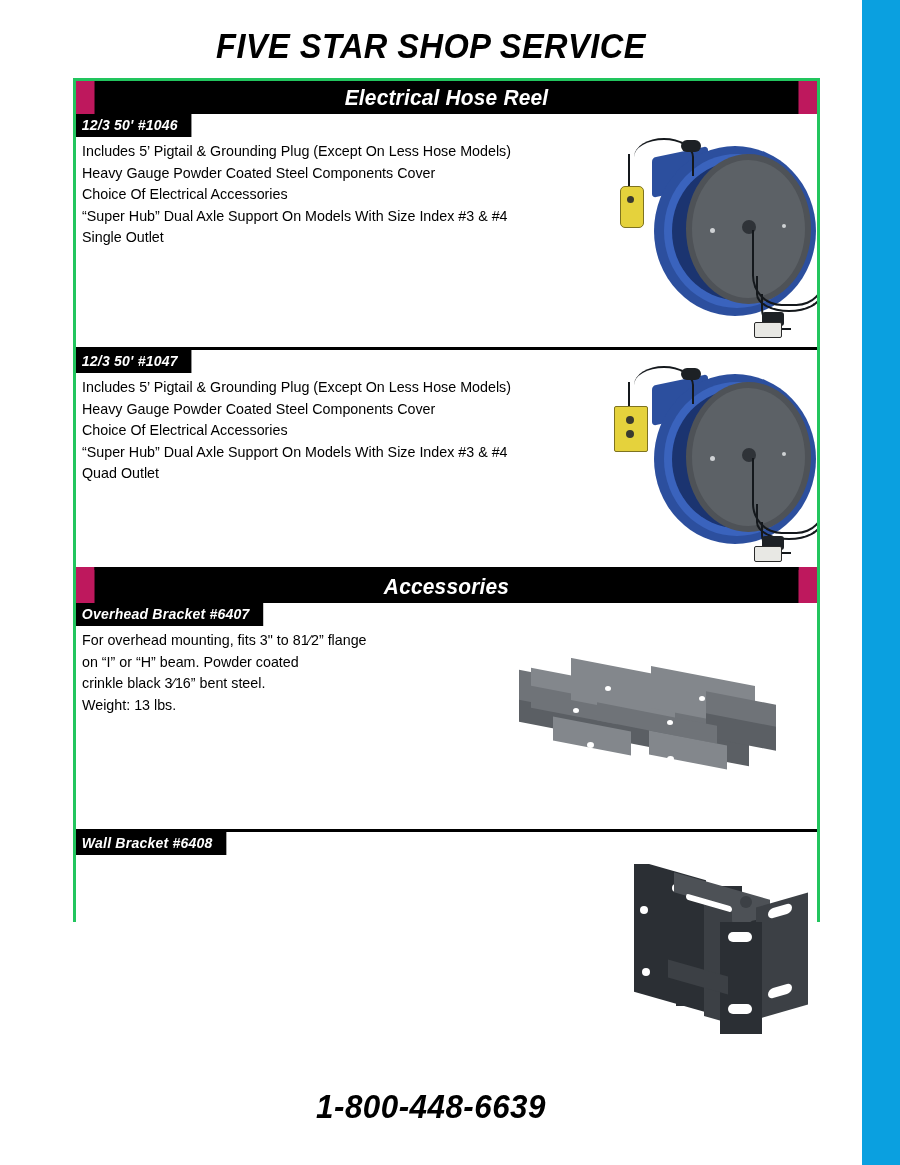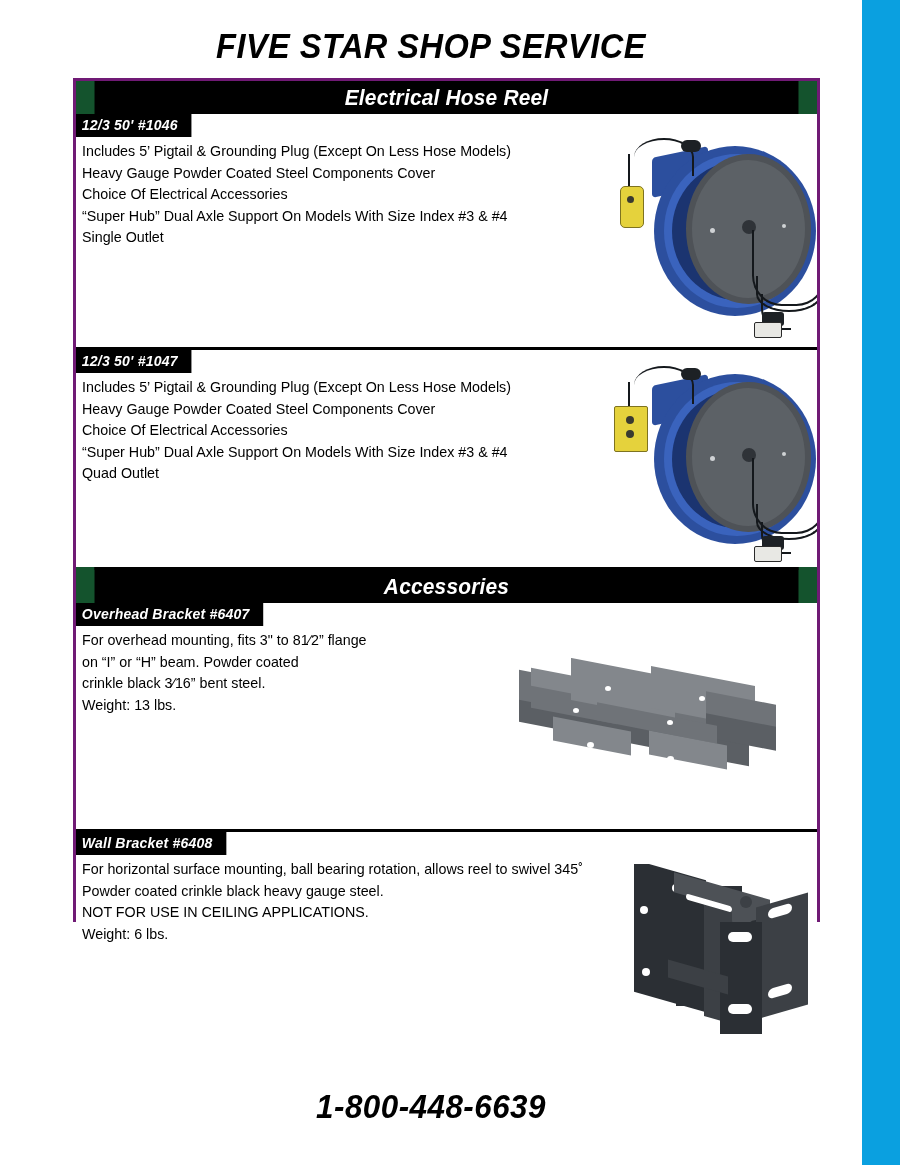--- a/index.html
+++ b/index.html
@@ -47,23 +47,23 @@
     transform: scaleX(0.93);
   }
 
   
   .frame {
     position: absolute;
     left: 73px;
     top: 78px;
     width: 747px;
     height: 844px;
-    border: 3px solid #701a75;
+    border: 3px solid #22c55e;
     box-sizing: border-box;
-    background: #14532d;
+    background: #be185d;
   }
 
   .section-header {
     background: #000000;
     color: #ffffff;
     height: 33px;
     line-height: 33px;
     text-align: center;
     font-size: 22px;
     font-weight: bold;
@@ -332,26 +332,20 @@
         <div class="hole-lt" style="left:72px; top:50px; width:6px; height:5px;"></div>
         <div class="hole-lt" style="left:198px; top:38px; width:6px; height:5px;"></div>
         <div class="hole-lt" style="left:166px; top:62px; width:6px; height:5px;"></div>
         <div class="hole-lt" style="left:86px; top:84px; width:7px; height:6px;"></div>
         <div class="hole-lt" style="left:166px; top:98px; width:7px; height:6px;"></div>
       </div>
     </div>
 
     <div class="product-row row-divider" style="height:225px;">
       <div class="tag">Wall Bracket #6408</div>
-      <ul class="spec-list">
-        <li>For horizontal surface mounting, ball bearing rotation, allows reel to swivel 345˚</li>
-        <li>Powder coated crinkle black heavy gauge steel.</li>
-        <li>NOT FOR USE IN CEILING APPLICATIONS.</li>
-        <li>Weight: 6 lbs.</li>
-      </ul>
 
       <div class="art" style="left:540px; top:32px; width:210px; height:182px;">
 
         <div class="dp-d" style="left:18px; top:6px; width:72px; height:132px; transform:skewY(16deg);"></div>
         <div class="hole-w" style="left:56px; top:20px; width:8px; height:8px;"></div>
         <div class="hole-w" style="left:24px; top:42px; width:8px; height:8px;"></div>
         <div class="hole-w" style="left:26px; top:104px; width:8px; height:8px;"></div>
 
         <div class="dp-d" style="left:60px; top:22px; width:66px; height:120px;"></div>
         <div class="dp" style="left:88px; top:30px; width:42px; height:128px; transform:skewY(16deg);"></div>

